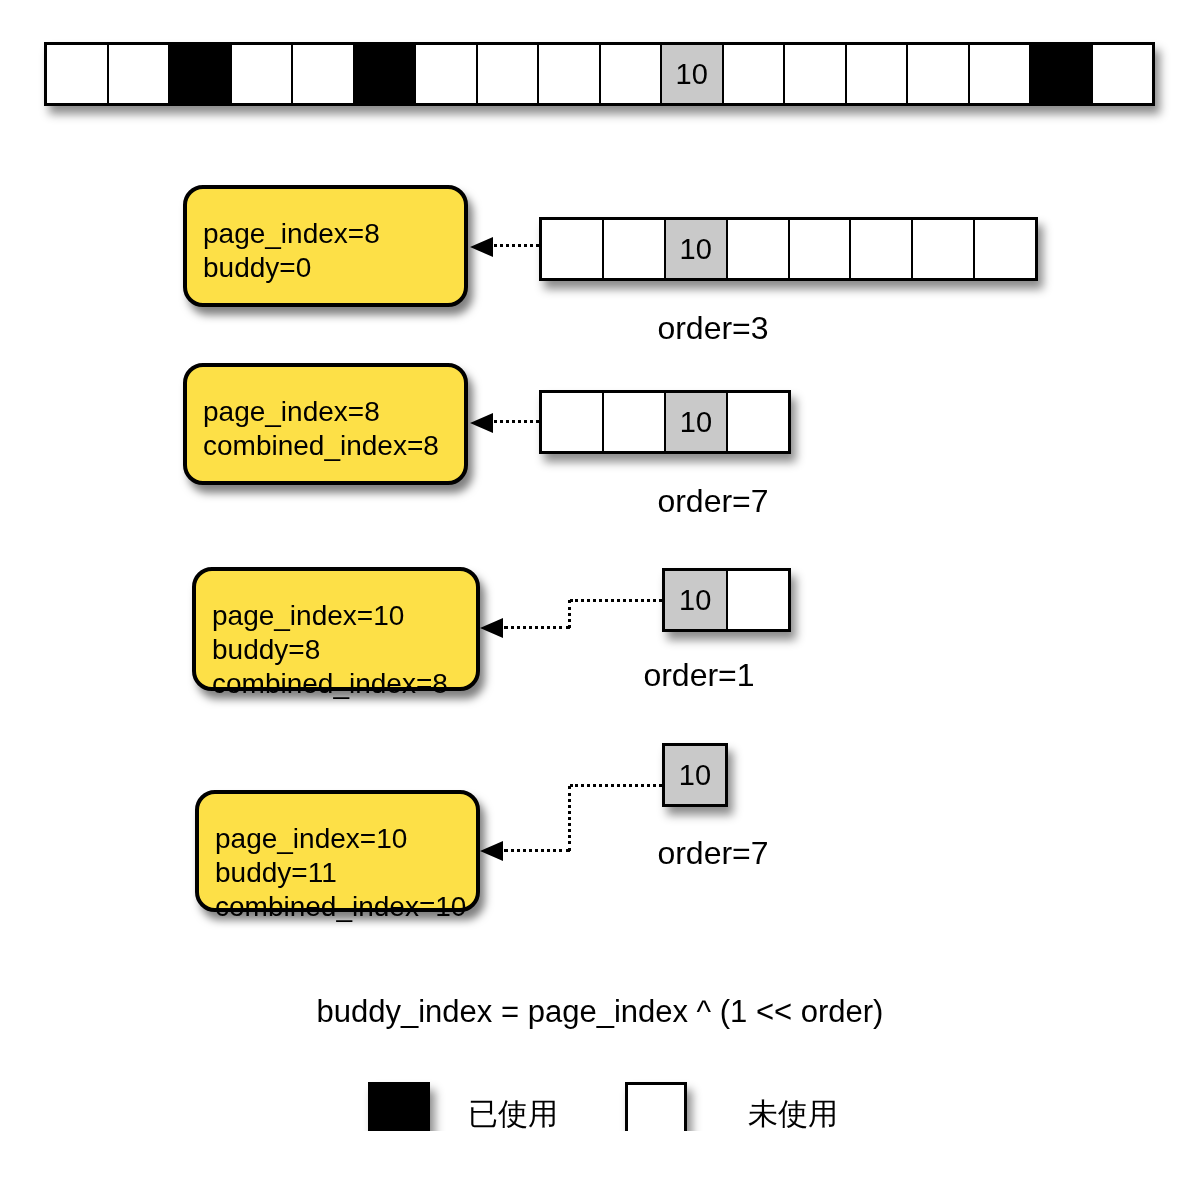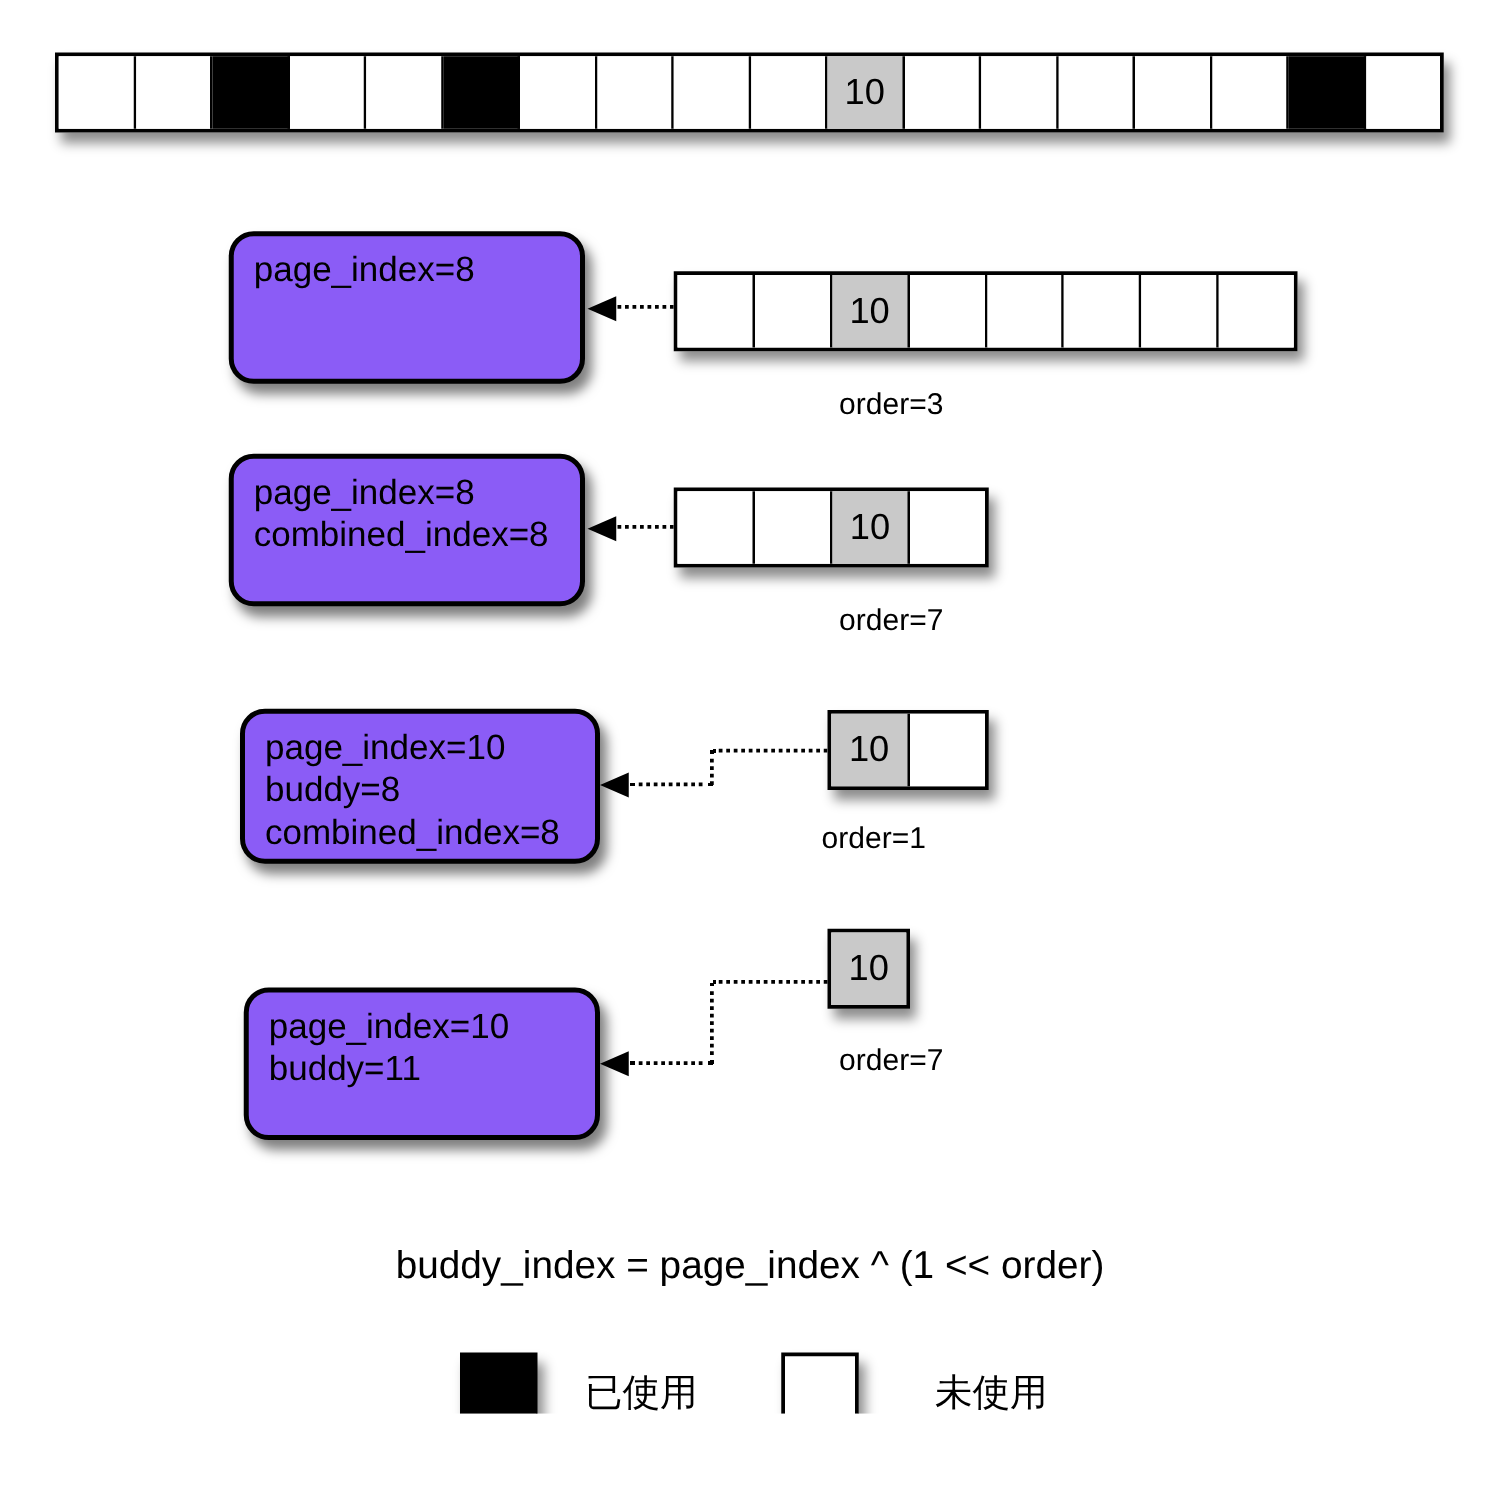--- a/index.html
+++ b/index.html
@@ -12,33 +12,33 @@
     border:3px solid var(--ink);background:#fff;
     box-shadow:5px 8px 9px rgba(0,0,0,0.45);
   }
   .cell{flex:1 1 0;border-right:2px solid var(--ink);display:flex;align-items:center;justify-content:center;
     font-size:29px;}
   .cell:last-child{border-right:none;}
   .cell.free{background:var(--free);}
   .cell.used{background:var(--used);}
   .cell.target{background:var(--target);}
   .info-box{
-    position:absolute;box-sizing:border-box;background:#8b5cf6;
+    position:absolute;box-sizing:border-box;background:#fde047;
     border:4px solid var(--ink);border-radius:20px;
     box-shadow:5px 8px 9px rgba(0,0,0,0.5);
-    padding:10px 8px 0 16px;font-size:28px;line-height:34px;white-space:nowrap;
+    padding:28px 8px 0 16px;font-size:28px;line-height:34px;white-space:nowrap;
   }
   .arrowhead{
     position:absolute;width:0;height:0;
     border-top:10px solid transparent;border-bottom:10px solid transparent;
     border-right:23px solid var(--ink);
   }
   .dot-h{position:absolute;height:0;border-top:3px dotted var(--ink);}
   .dot-v{position:absolute;width:0;border-left:3px dotted var(--ink);}
-  .order-label{position:absolute;width:240px;text-align:center;font-size:24px;}
+  .order-label{position:absolute;width:240px;text-align:center;font-size:32px;}
   .formula{position:absolute;left:0;top:994px;width:100%;text-align:center;
     font-size:31px;font-weight:normal;}
   .swatch{position:absolute;width:62px;height:62px;box-sizing:border-box;
     box-shadow:5px 8px 9px rgba(0,0,0,0.45);}
   .swatch.used{background:var(--used);}
   .swatch.free{background:var(--free);border:3px solid var(--ink);}
   .legend-label{position:absolute;font-size:30px;}
 </style>
 </head>
 <body>
@@ -61,20 +61,21 @@
       <div class="cell free"></div>
       <div class="cell free"></div>
       <div class="cell free"></div>
       <div class="cell free"></div>
       <div class="cell used"></div>
       <div class="cell free"></div>
     </div>
 
   <div class="info-box" style="left:183px;top:185px;width:285px;height:122px;">
     <div>page_index=8</div>
+    <div>buddy=0</div>
   </div>
   <div class="arrowhead" style="left:470px;top:237px;"></div>
   <div class="dot-h" style="left:494px;top:244px;width:45px;"></div>
   <div class="mem-row" style="left:539px;top:217px;width:499px;">
       <div class="cell free"></div>
       <div class="cell free"></div>
       <div class="cell target">10</div>
       <div class="cell free"></div>
       <div class="cell free"></div>
       <div class="cell free"></div>
@@ -112,20 +113,21 @@
     </div>
   <div class="order-label" style="left:579px;top:657px;">order=1</div>
 
   <div class="mem-row" style="left:662px;top:743px;width:66px;">
       <div class="cell target">10</div>
     </div>
   <div class="order-label" style="left:593px;top:835px;">order=7</div>
   <div class="info-box" style="left:195px;top:790px;width:285px;height:122px;">
     <div>page_index=10</div>
     <div>buddy=11</div>
+    <div>combined_index=10</div>
   </div>
   <div class="arrowhead" style="left:480px;top:841px;"></div>
   <div class="dot-h" style="left:504px;top:849px;width:66px;"></div>
   <div class="dot-v" style="left:568px;top:786px;height:65px;"></div>
   <div class="dot-h" style="left:570px;top:784px;width:92px;"></div>
 
   <div class="formula">buddy_index = page_index ^ (1 &lt;&lt; order)</div>
 
   <div class="swatch used" style="left:368px;top:1082px;"></div>
   <div class="legend-label" style="left:468px;top:1094px;">已使用</div>

